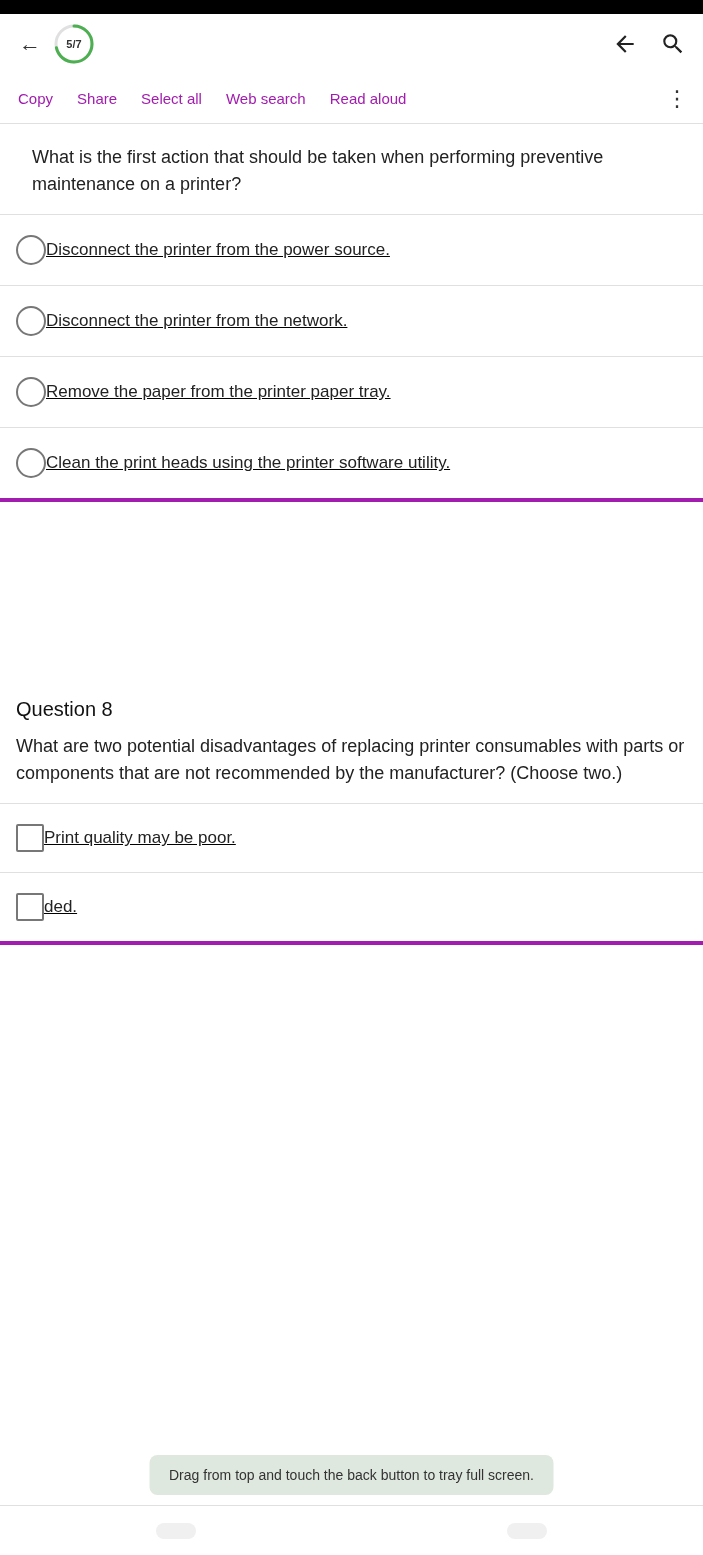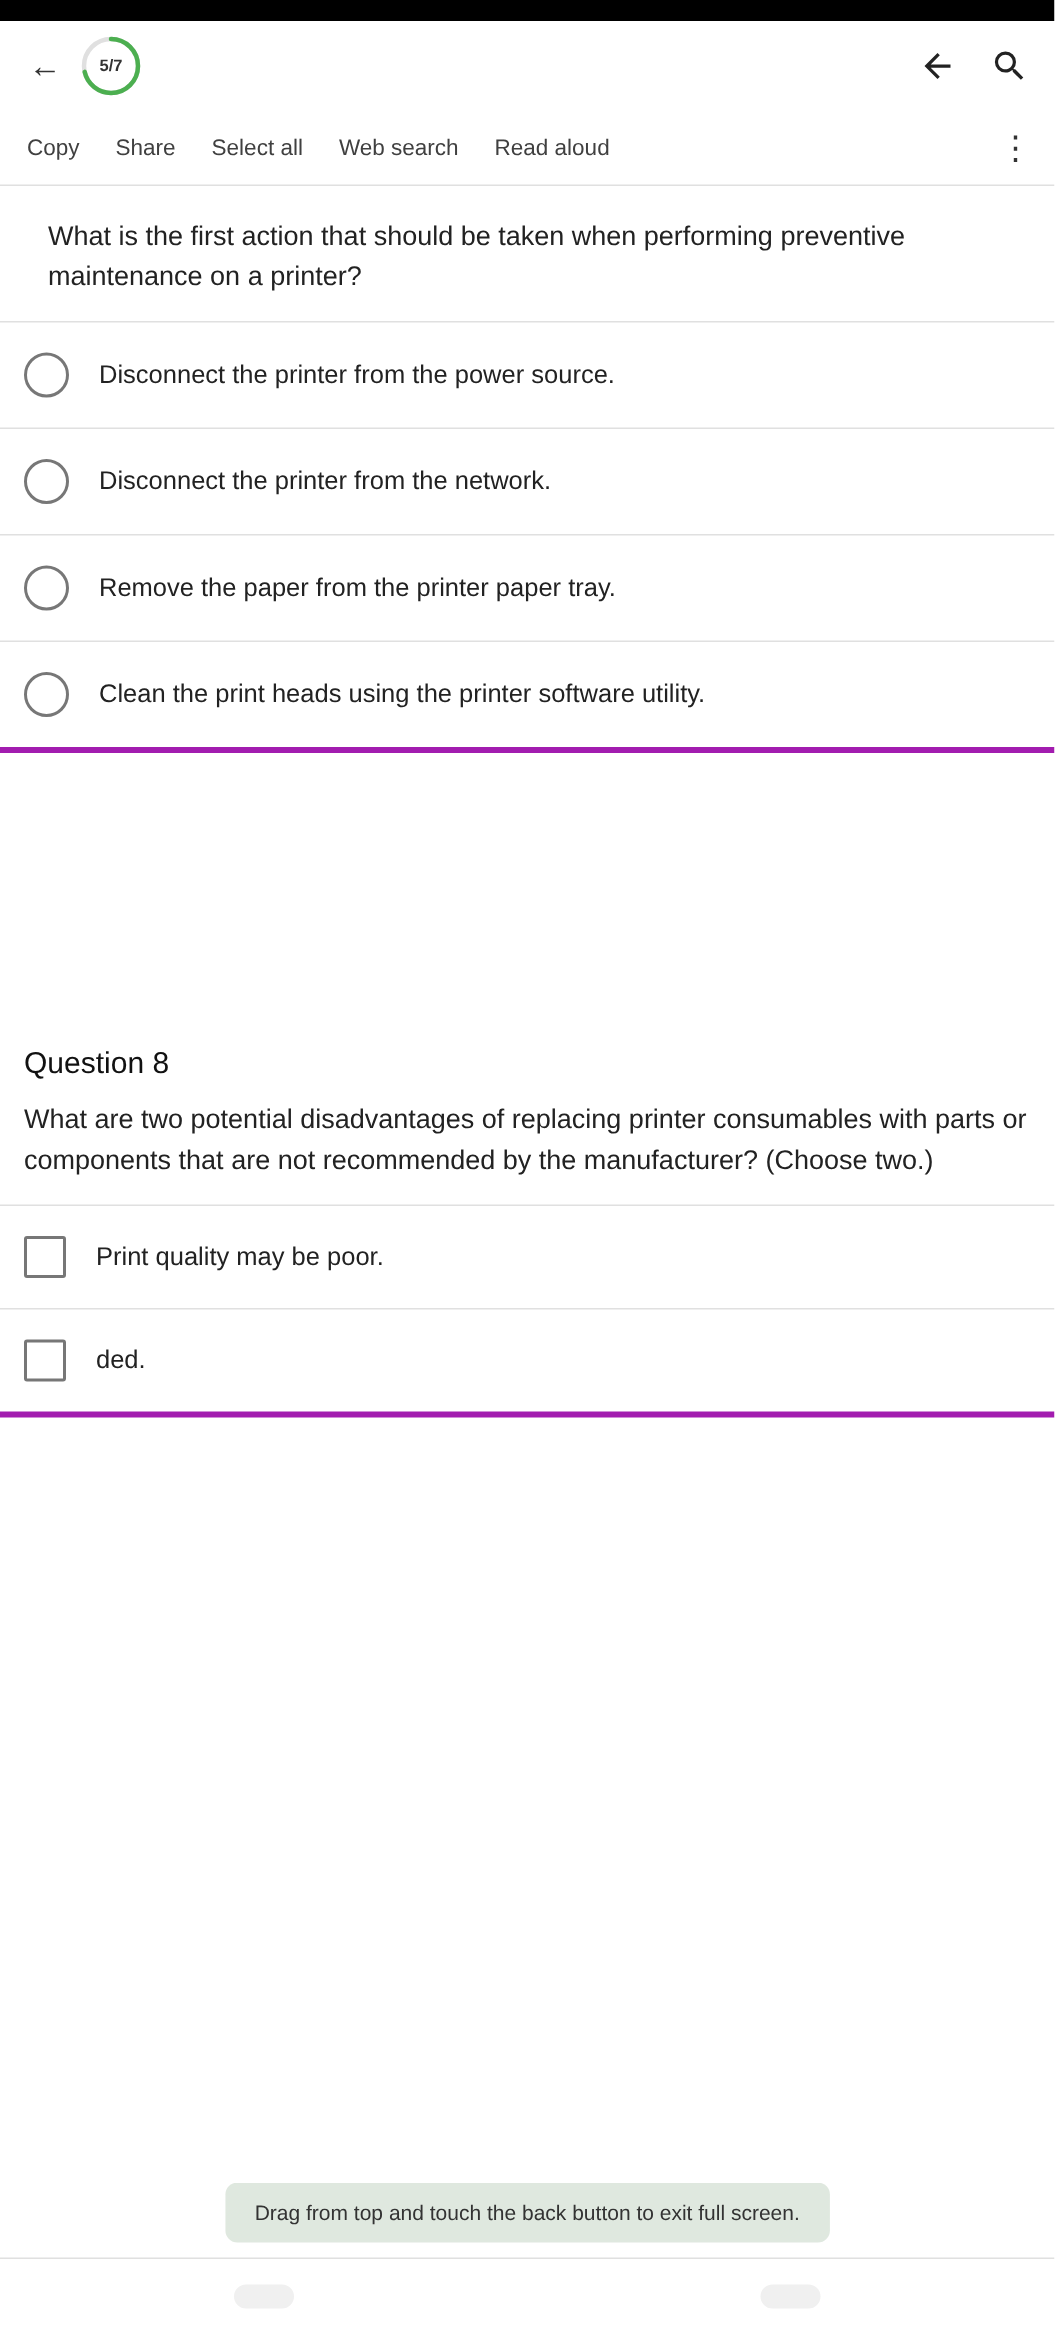--- a/index.html
+++ b/index.html
@@ -98,21 +98,21 @@
       padding: 0 8px;
       background: #fff;
       border-bottom: 1px solid #e0e0e0;
       height: 50px;
       gap: 4px;
     }
 
     .toolbar-btn {
       padding: 6px 10px;
       font-size: 15px;
-      color: #404040;
+      color: #a21caf;
       cursor: pointer;
       border-radius: 4px;
       white-space: nowrap;
       background: none;
       border: none;
     }
 
     .toolbar-more {
       margin-left: auto;
       width: 36px;
@@ -142,21 +142,21 @@
     .options-list {
       width: 100%;
     }
 
     .option-item {
       display: flex;
       align-items: center;
       padding: 20px 16px;
       border-top: 1px solid #e0e0e0;
       cursor: pointer;
-      gap: 20px;
+      text-decoration: underline;
     }
 
     .option-item:last-child {
       border-bottom: 4px solid #a21caf;
     }
 
     .radio-circle {
       width: 30px;
       height: 30px;
       border-radius: 50%;
@@ -326,18 +326,18 @@
 
     <div class="option-item">
       <div class="checkbox-square"></div>
       <span class="option-label">ded.</span>
     </div>
 
   </div>
 
 </div>
 
-<div class="tooltip-bar">Drag from top and touch the back button to exit full screen.</div>
+<div class="tooltip-bar">Drag from top and touch the back button to tray full screen.</div>
 
 <div class="bottom-partial">
   <button class="bottom-btn"></button>
   <button class="bottom-btn"></button>
 </div>
 
 </body></html>

